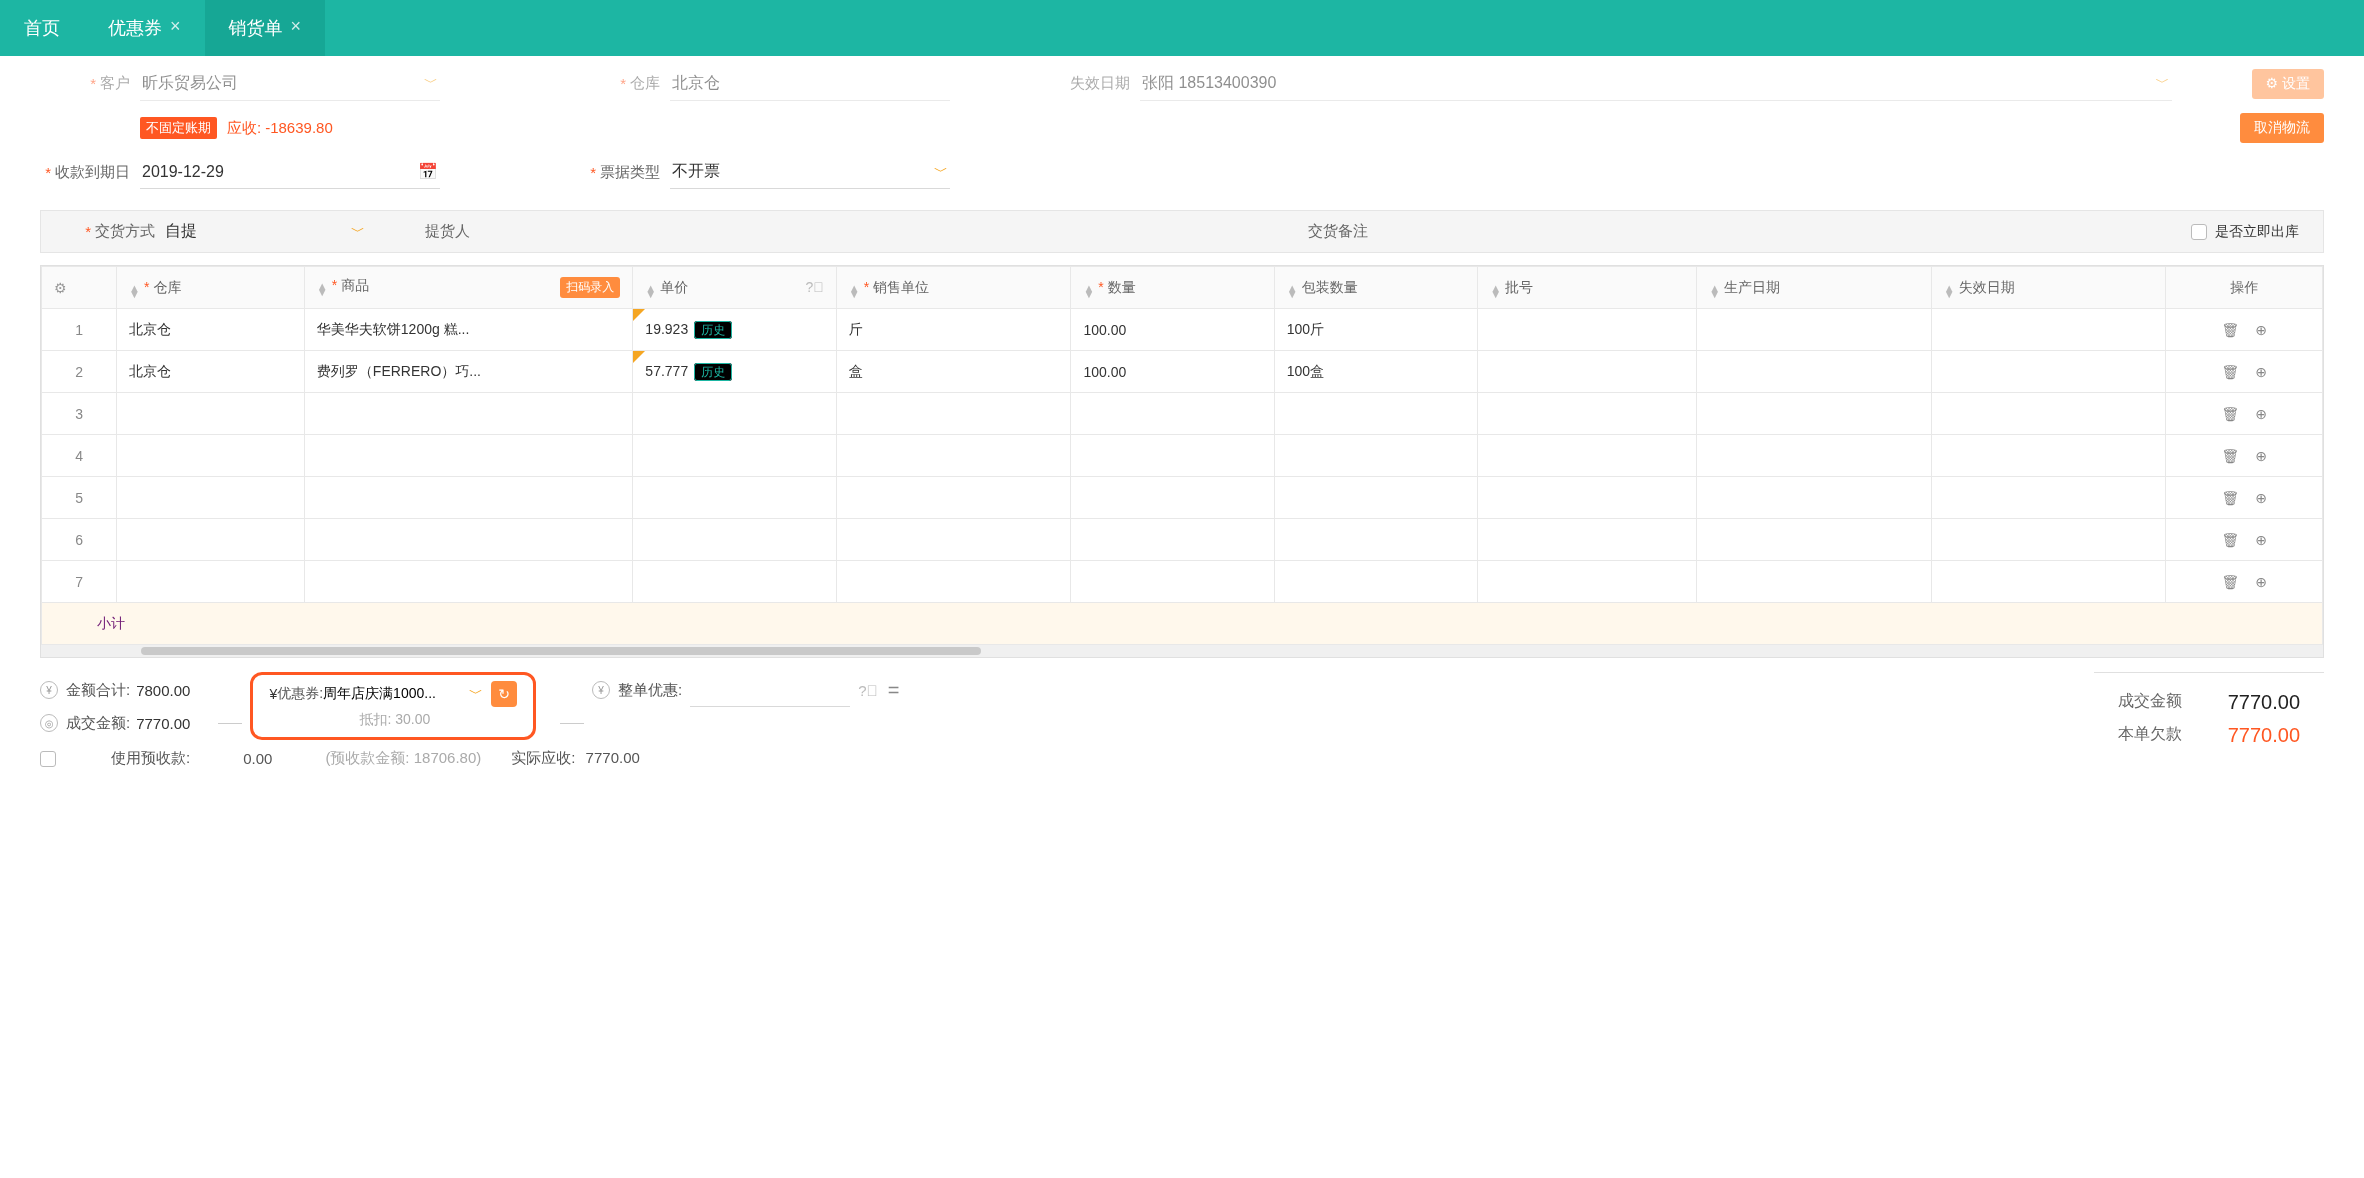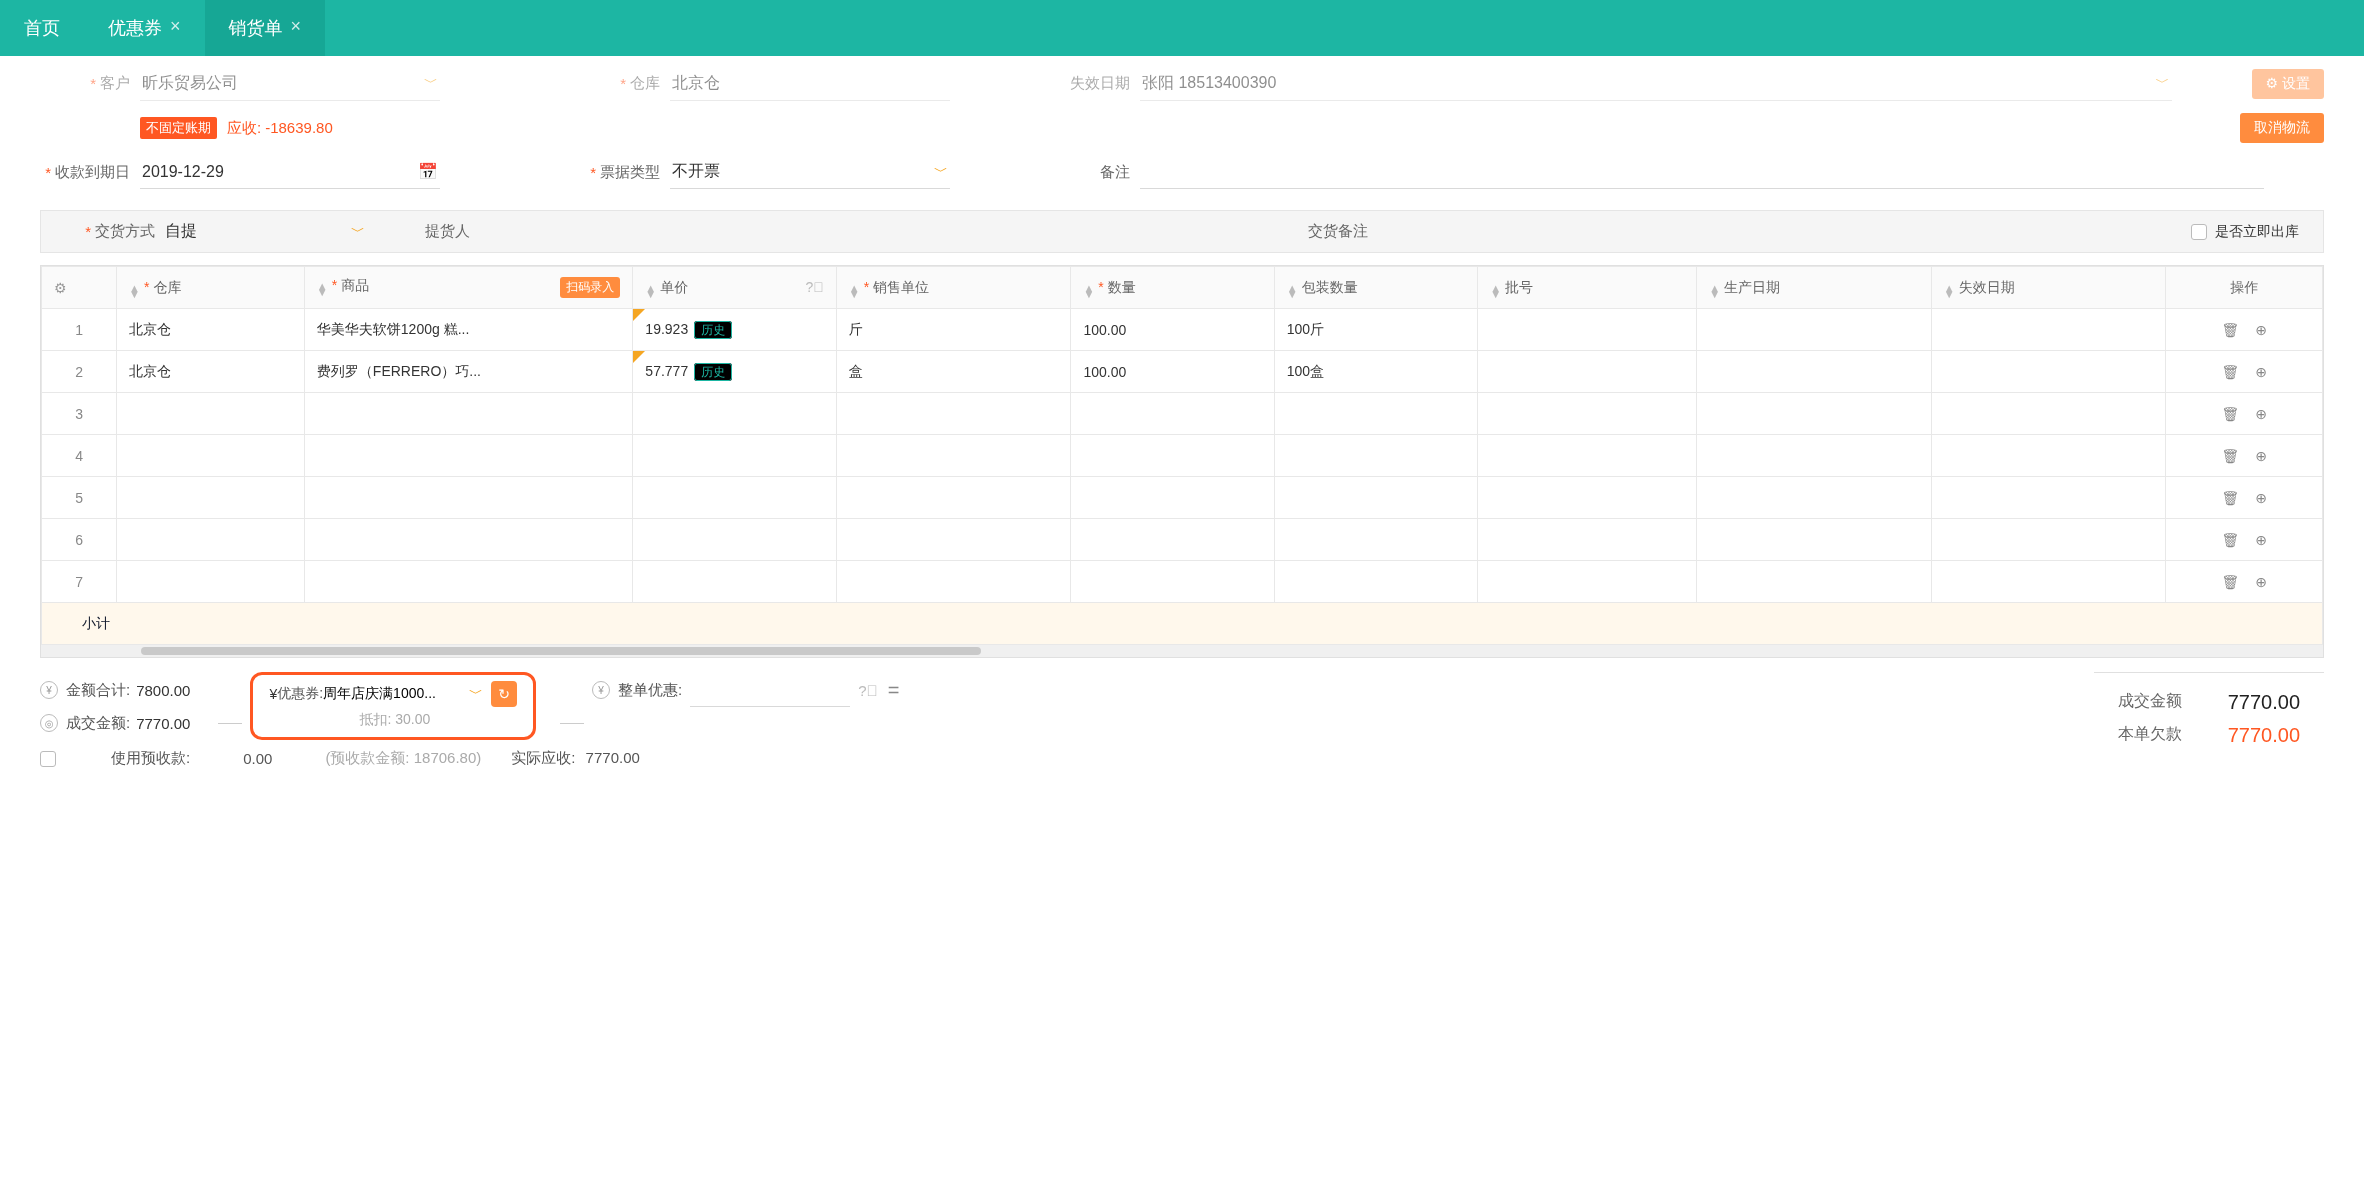--- a/index.html
+++ b/index.html
@@ -159,26 +159,20 @@
     </div>
     <div class="field" style="width:430px;">
       <span class="label">
           <span class="req">*</span>
           <span>票据类型</span>
         </span>
       <div class="underline-field">
         <span class="value-text">不开票</span>
         <span class="chevron">﹀</span>
       </div>
-    </div>
-    <div class="field" style="flex:1;">
-      <span class="label" style="min-width:70px;">
-          <span>备注</span>
-        </span>
-      <div class="underline-field" style="flex:1; min-width:340px;"></div>
     </div>
   </div>
 </div>
 
 <div class="delivery-bar">
   <div class="field" style="max-width:360px;">
     <span class="label">
         <span class="req">*</span>
         <span>交货方式</span>
       </span>
@@ -339,21 +333,21 @@
           <td class="center">
             <div class="op-icons">
               <span>🗑</span>
               <span>⊕</span>
             </div>
           </td>
         </tr>
       </tbody>
     <tfoot>
       <tr class="subtotal-row">
-          <td colspan="11" style="padding-left:40px; color:#0f172a;">小计</td>
+          <td colspan="11" style="padding-left:55px; color:#701a75;">小计</td>
         </tr>
     </tfoot>
   </table>
   <div class="hscroll">
       <div class="thumb"></div>
     </div>
 </div>
 
 <div class="footer">
   <div class="f-item">

